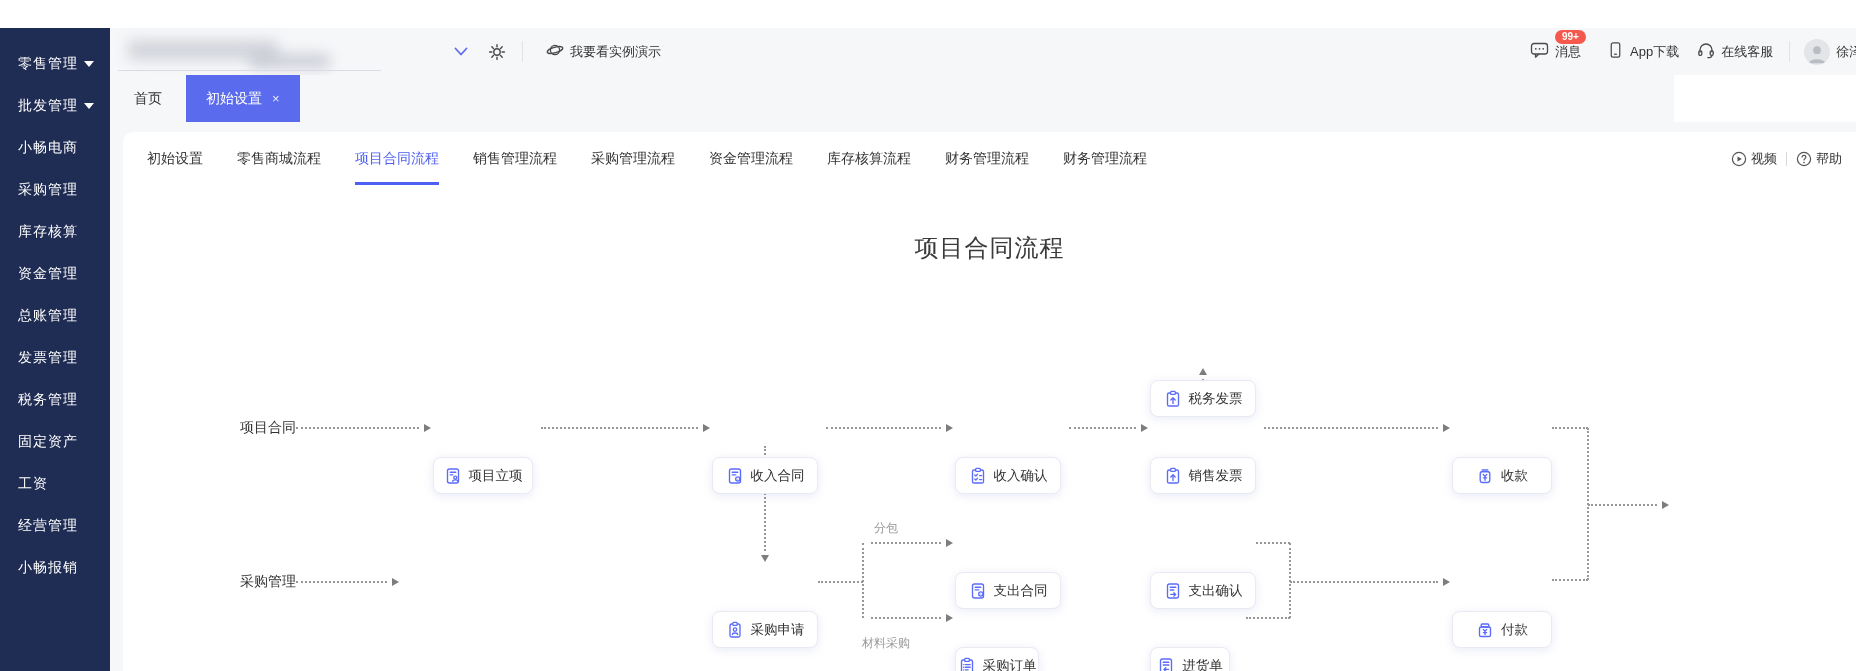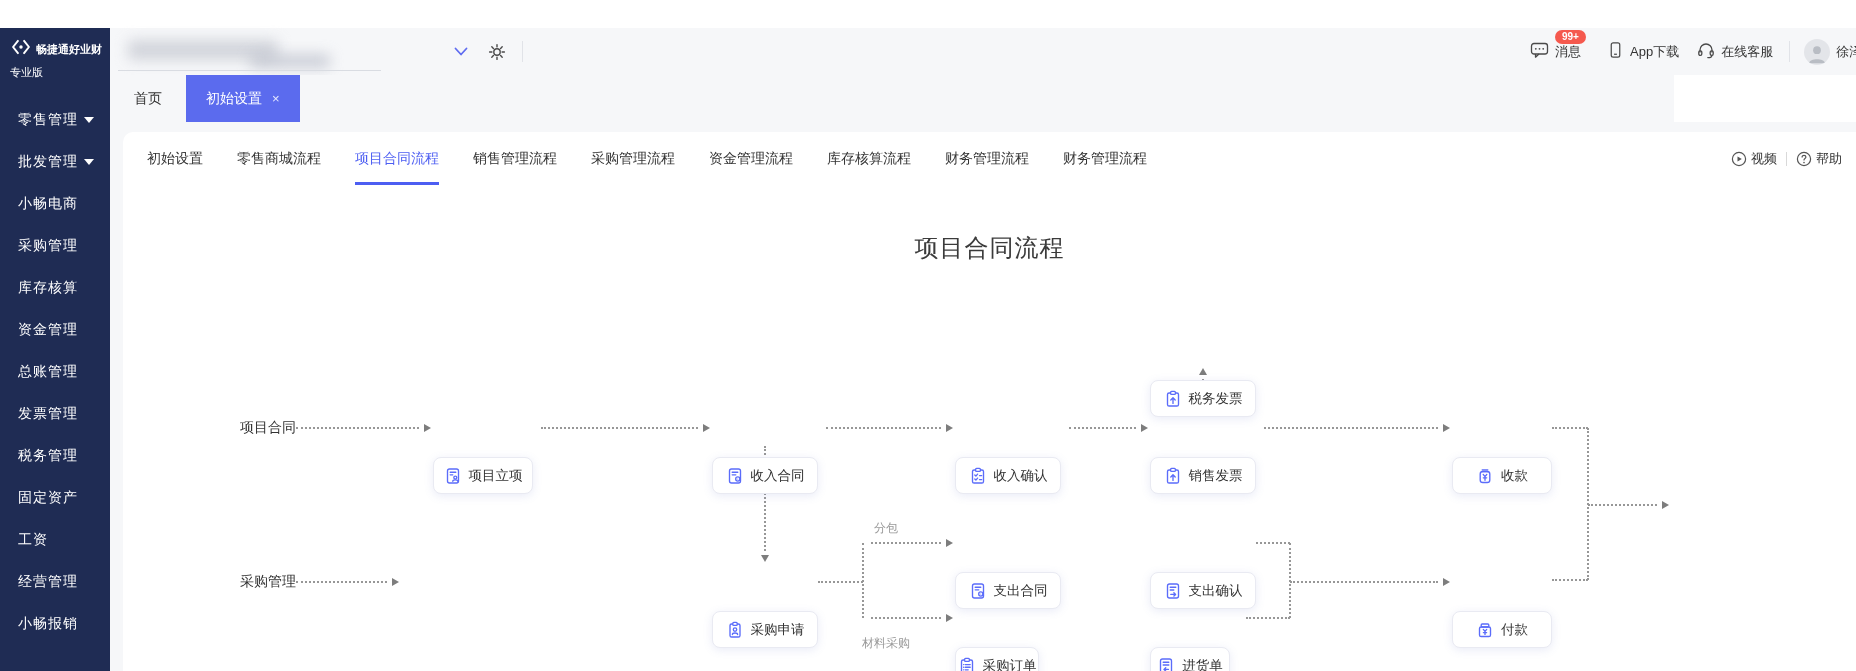--- a/index.html
+++ b/index.html
@@ -72,33 +72,20 @@
   .arr-up { position:absolute; width:0; height:0; border-bottom:7px solid #7d7d7d;
     border-left:4px solid transparent; border-right:4px solid transparent; transform:translate(-4px,-6px); }
 </style>
 </head>
 <body>
 
 <div id="app">
   <div class="browser-strip"></div>
 
   <div class="sidebar">
-    <div class="logo-block">
-      <div class="logo-row">
-        <span>
-          <svg width="22" height="22" viewBox="0 0 18 18" fill="none" stroke="#ffffff" stroke-width="1.6" stroke-linecap="round" stroke-linejoin="round">
-            <path d="M6.5 4 L2.5 9 L6.5 14"></path>
-              <path d="M11.5 4 L15.5 9 L11.5 14"></path>
-              <circle cx="9" cy="9" r="1.4" fill="#fff" stroke="none"></circle>
-          </svg>
-        </span>
-        <span class="logo-title">畅捷通好业财</span>
-      </div>
-      <div class="logo-subtitle">专业版</div>
-    </div>
     <ul class="side-menu" id="side-menu">
         <li class="side-item">
           <span>零售管理</span>
           <span class="caret-down"></span>
         </li>
         <li class="side-item">
           <span>批发管理</span>
           <span class="caret-down"></span>
         </li>
         <li class="side-item">
@@ -147,20 +134,29 @@
           <path d="M1.5 1.5 L7 7.5 L12.5 1.5"></path>
         </svg>
     </div>
     <div class="hd-ic" style="left:378px">
       <svg width="18" height="18" viewBox="0 0 18 18" fill="none" stroke="#4a4a4a" stroke-width="1.4" stroke-linecap="round">
         <circle cx="9" cy="9" r="3.2"></circle>
         <path d="M9 1.6V3.9 M9 14.1V16.4 M1.6 9H3.9 M14.1 9H16.4 M3.8 3.8L5.4 5.4 M12.6 12.6L14.2 14.2 M14.2 3.8L12.6 5.4 M5.4 12.6L3.8 14.2"></path>
       </svg>
     </div>
     <div class="hd-divider" style="left:412px"></div>
+    <div class="hd-ic" style="left:436px">
+      <span>
+        <svg width="18" height="18" viewBox="0 0 18 18" fill="none" stroke="#4a4a4a" stroke-width="1.3">
+          <circle cx="9" cy="9" r="4.6"></circle>
+            <ellipse cx="9" cy="9" rx="8" ry="2.8" transform="rotate(-16 9 9)"></ellipse>
+        </svg>
+      </span>
+      <span class="hd-text">我要看实例演示</span>
+    </div>
 
     <div class="hd-right">
       <div class="hd-item">
         <span>
           <svg width="19" height="18" viewBox="0 0 19 18" fill="none" stroke="#4a4a4a" stroke-width="1.3" stroke-linejoin="round">
             <rect x="1.5" y="2.5" width="16" height="10.5" rx="2.5"></rect>
               <path d="M5.5 13v3.2L9 13"></path>
             <circle cx="5.8" cy="7.8" r="0.9" fill="#4a4a4a" stroke="none"></circle>
               <circle cx="9.5" cy="7.8" r="0.9" fill="#4a4a4a" stroke="none"></circle>
               <circle cx="13.2" cy="7.8" r="0.9" fill="#4a4a4a" stroke="none"></circle>

